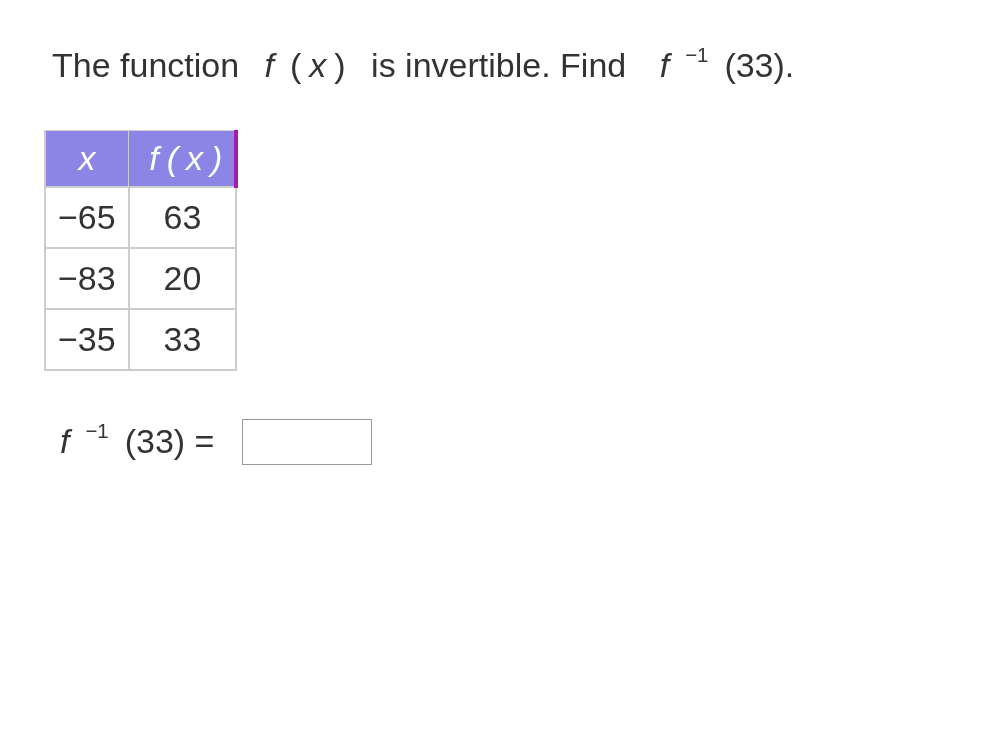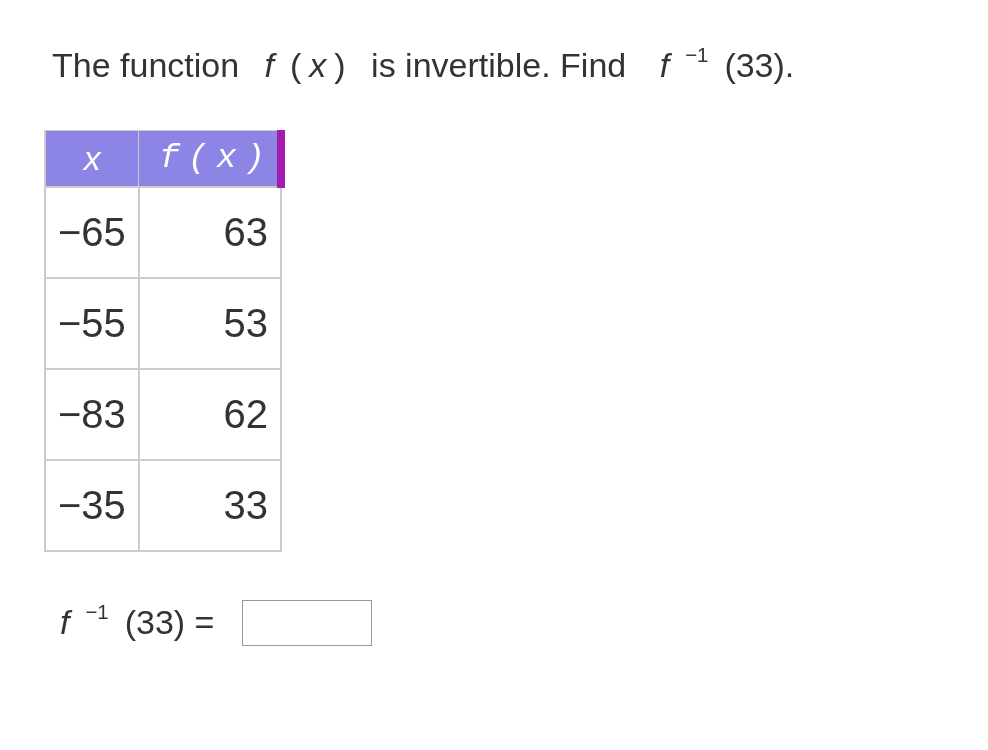--- a/index.html
+++ b/index.html
@@ -47,30 +47,29 @@
       border: 1px solid #ccc;
       font-style: italic;
       text-align: center;
       font-size: 34px;
     }
 
     .table th:first-child {
       border-left: 2px solid #ccc;
     }
     .table th:last-child {
-      border-right: 8px solid #a21caf;
-      font-family: Liberation Mono, monospace;
+      border-right: 4px solid #a21caf;
     }
 
     .table td {
-      padding: 22px 12px;
+      padding: 10px 12px;
       border: 2px solid #ccc;
       color: #333;
-      font-size: 40px;
-      text-align: right;
+      font-size: 34px;
+      text-align: center;
     }
 
     .answer-row {
       display: flex;
       align-items: center;
       gap: 4px;
       font-size: 34px;
     }
 
     .answer-input {
@@ -99,26 +98,22 @@
       <th>x</th>
       <th><span>f</span>(<span style="font-style:italic">x</span>)</th>
     </tr>
   </thead>
   <tbody>
     <tr>
       <td>−65</td>
       <td>63</td>
     </tr>
     <tr>
-      <td>−55</td>
-      <td>53</td>
-    </tr>
-    <tr>
       <td>−83</td>
-      <td>62</td>
+      <td>20</td>
     </tr>
     <tr>
       <td>−35</td>
       <td>33</td>
     </tr>
   </tbody>
 </table>
 
 <div class="answer-row">
   <span class="nowrap">

